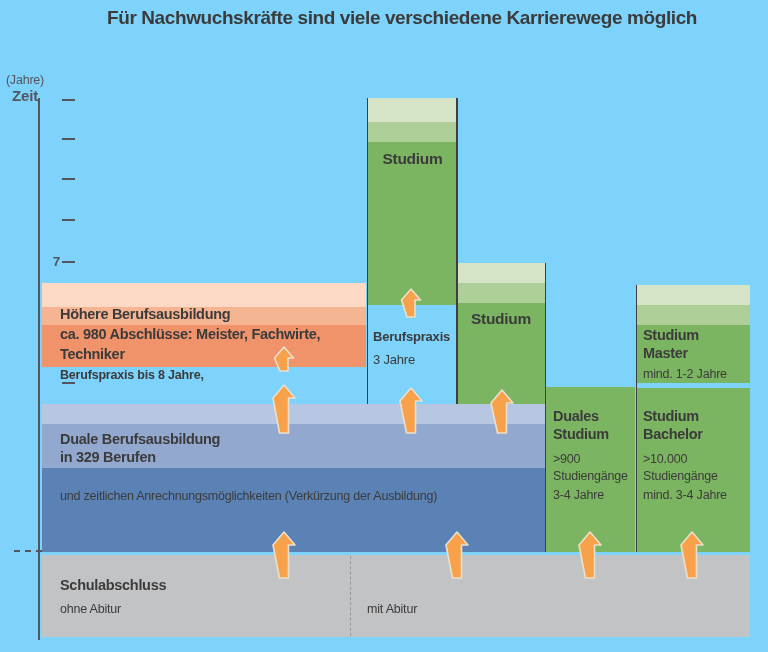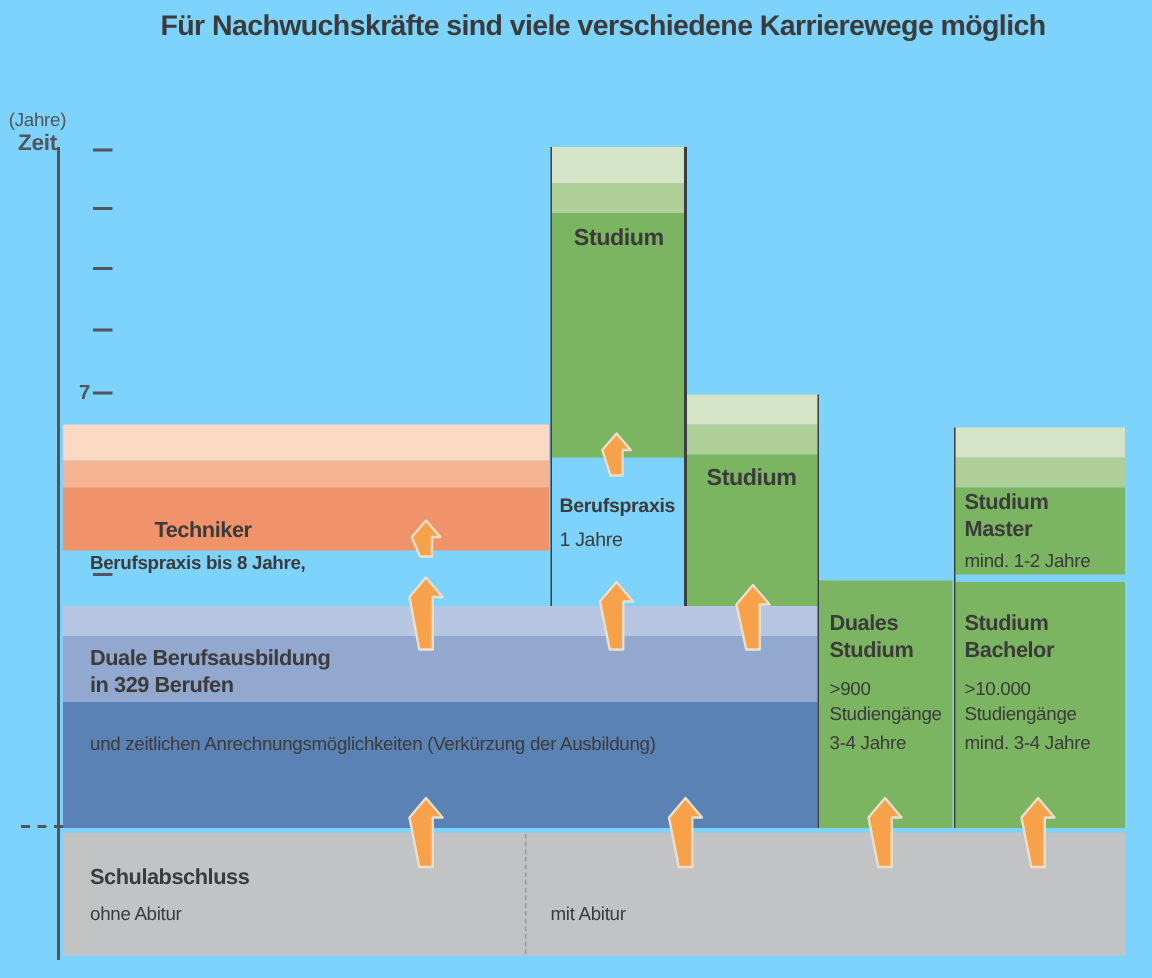--- a/index.html
+++ b/index.html
@@ -61,29 +61,31 @@
   <div class="strip" style="left:42px;top:404px;width:503px;height:20px;background:var(--blue_light);"></div>
   <div class="strip" style="left:42px;top:424px;width:503px;height:44px;background:var(--blue_mid);"></div>
   <div class="strip" style="left:42px;top:468px;width:503px;height:84px;background:var(--blue_dark);"></div>
   <div class="abs t-head" style="left:60px;top:431px;">Duale Berufsausbildung</div>
   <div class="abs t-head" style="left:60px;top:449px;">in 329 Berufen</div>
   <div class="abs t-sub" style="left:60px;top:489px;">und zeitlichen Anrechnungsmöglichkeiten (Verkürzung der Ausbildung)</div>
 
   <div class="strip" style="left:42px;top:283px;width:324px;height:24px;background:var(--orange_light);"></div>
   <div class="strip" style="left:42px;top:307px;width:324px;height:18px;background:var(--orange_mid);"></div>
   <div class="strip" style="left:42px;top:325px;width:324px;height:42px;background:var(--orange_dark);"></div>
-  <div class="abs t-head" style="left:60px;top:346px;margin-left:43px;">Techniker</div>
+  <div class="abs t-head" style="left:60px;top:306px;">Höhere Berufsausbildung</div>
+  <div class="abs t-head" style="left:60px;top:326px;">ca. 980 Abschlüsse: Meister, Fachwirte,</div>
+  <div class="abs t-head" style="left:60px;top:346px;">Techniker</div>
   <div class="abs t-subb" style="left:60px;top:368px;">Berufspraxis bis 8 Jahre,</div>
 
   <div class="strip" style="left:368px;top:98px;width:89px;height:24px;background:var(--green_light);"></div>
   <div class="strip" style="left:368px;top:122px;width:89px;height:20px;background:var(--green_mid);"></div>
   <div class="strip" style="left:368px;top:142px;width:89px;height:163px;background:var(--green_dark);"></div>
   <div class="abs t-col" style="left:368px;top:150px;width:89px;">Studium</div>
   <div class="abs t-subb" style="left:373px;top:329px;font-size:13px;">Berufspraxis</div>
-  <div class="abs t-sub" style="left:373px;top:352px;font-size:13px;">1 Jahre</div>
+  <div class="abs t-sub" style="left:373px;top:352px;font-size:13px;">3 Jahre</div>
 
   <div class="strip" style="left:458px;top:263px;width:87px;height:20px;background:var(--green_light);"></div>
   <div class="strip" style="left:458px;top:283px;width:87px;height:20px;background:var(--green_mid);"></div>
   <div class="strip" style="left:458px;top:303px;width:87px;height:101px;background:var(--green_dark);"></div>
   <div class="abs t-col" style="left:457px;top:310px;width:88px;">Studium</div>
 
   <div class="strip" style="left:546px;top:387px;width:89px;height:165px;background:var(--green_dark);"></div>
   <div class="abs t-head" style="left:553px;top:408px;">Duales</div>
   <div class="abs t-head" style="left:553px;top:426px;">Studium</div>
   <div class="abs t-sub" style="left:553px;top:452px;">&gt;900</div>

